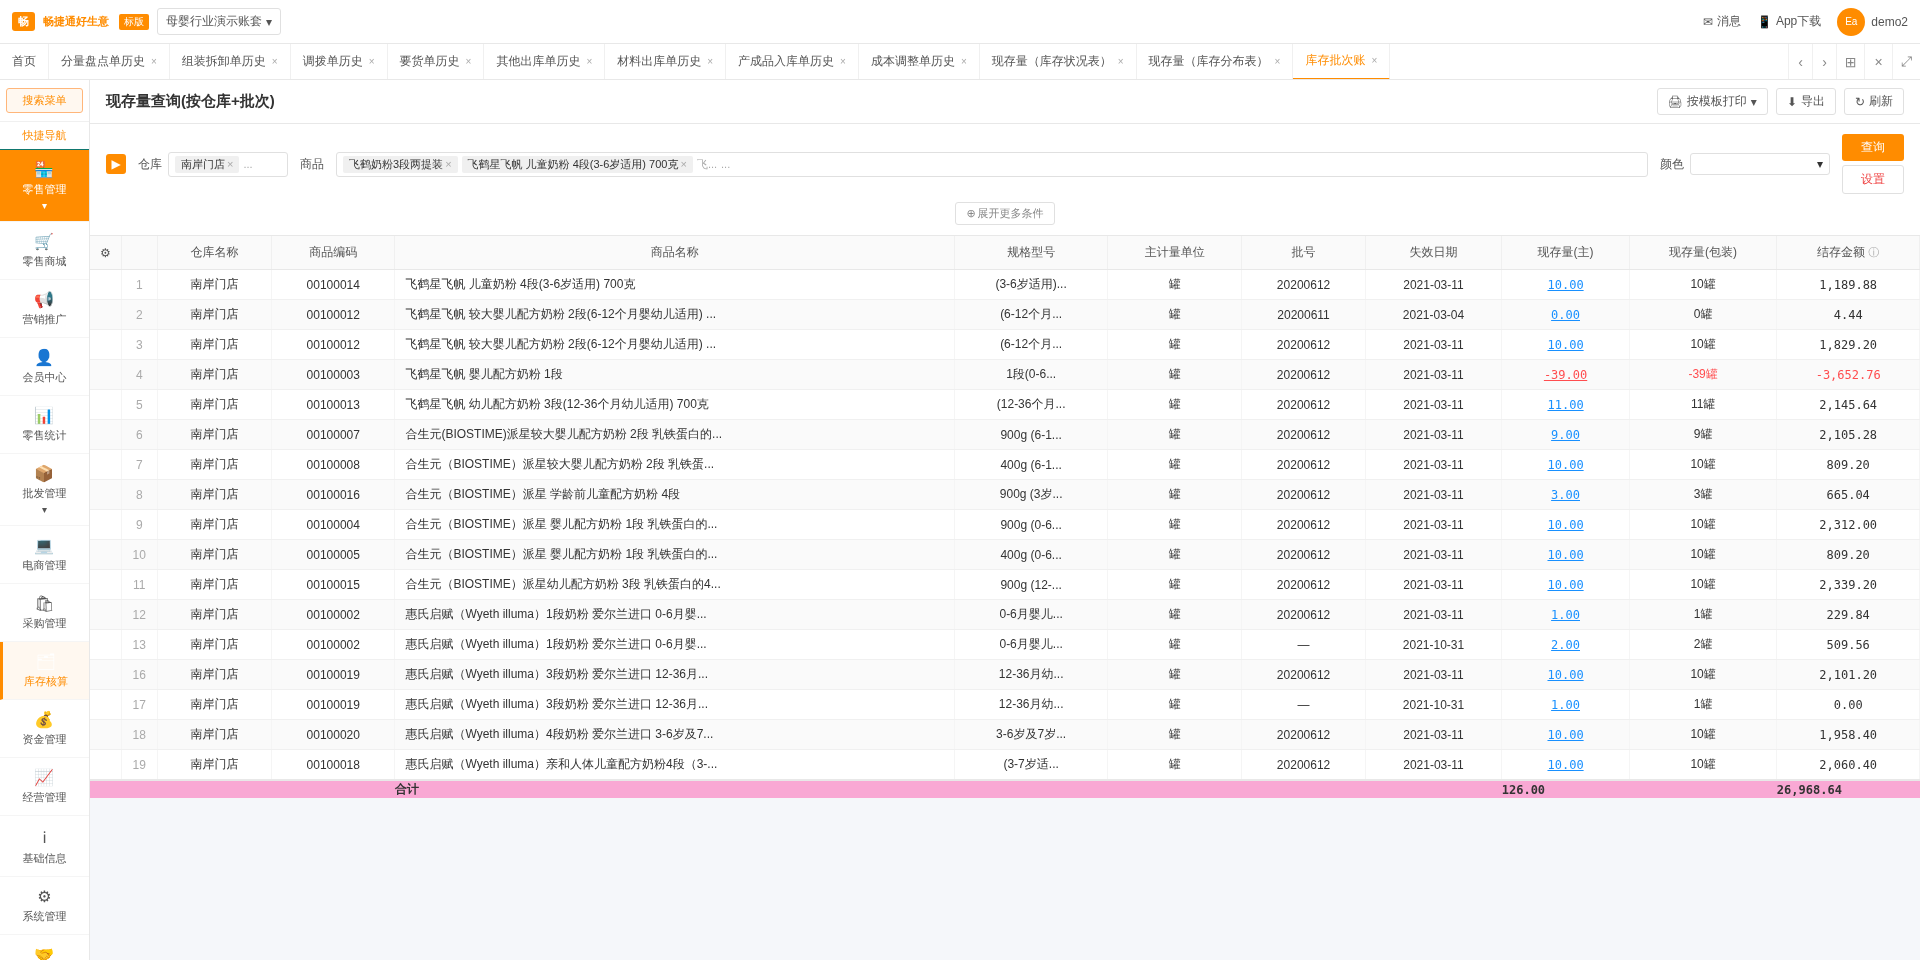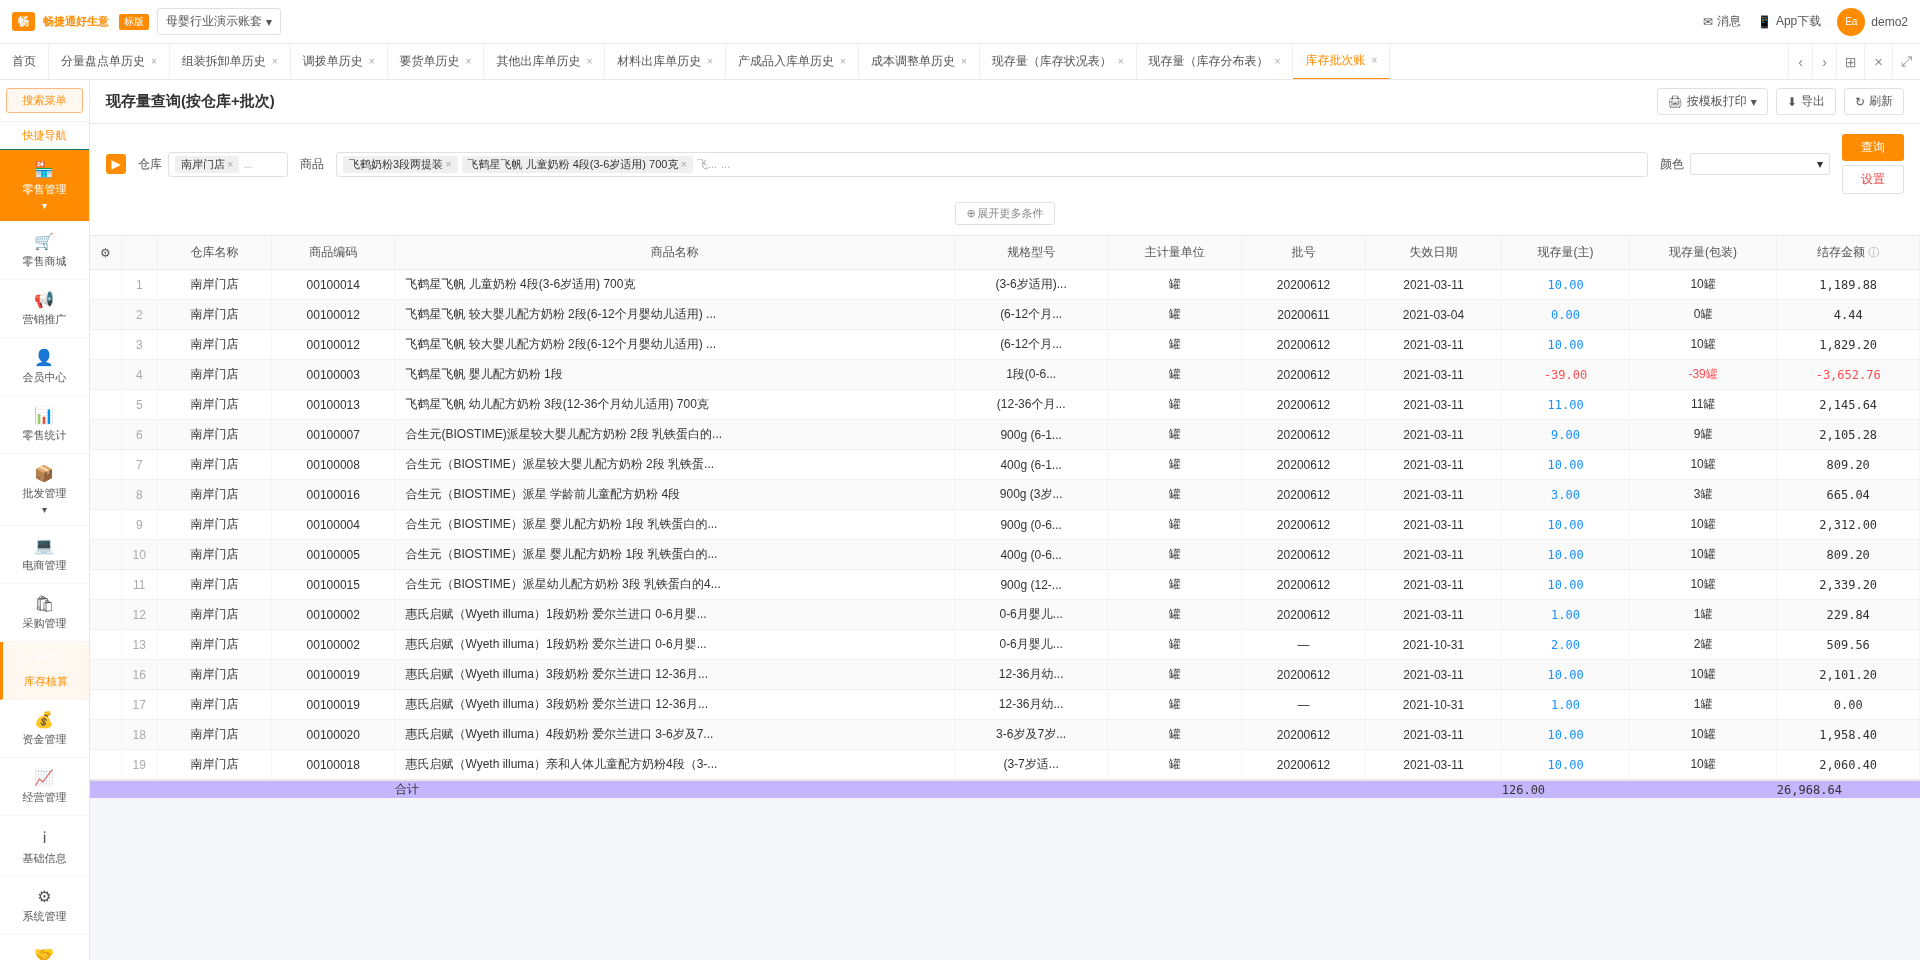--- a/index.html
+++ b/index.html
@@ -181,24 +181,24 @@
     tbody td {
       border-bottom: 1px solid #f0f0f0;
       border-right: 1px solid #f5f5f5;
       padding: 6px 10px;
       text-align: center;
       color: #333;
       white-space: nowrap;
     }
     tbody tr.alt { background: #fafafa; }
     .td-left { text-align: left; }
-    .td-link { color: #1890ff; cursor: pointer; }
+    .td-link { color: #1890ff; text-decoration: underline; cursor: pointer; }
     .td-red { color: #ff4d4f; }
     .td-num { font-family: monospace; }
-    .footer-row td { background: #c4b5fd; font-weight: 400; border-top: 2px solid #e8e8e8; }
+    .footer-row td { background: #f9a8d4; font-weight: 700; border-top: 2px solid #e8e8e8; }
     .settings-col { width: 30px; }
     .row-num { color: #aaa; }
     .info-icon { color: #aaa; cursor: pointer; font-size: 11px; }
   </style>
 </head>
 <body>
 
 <div class="top-bar">
   <div class="top-bar-left">
     <div class="logo"><span>畅</span></div>

